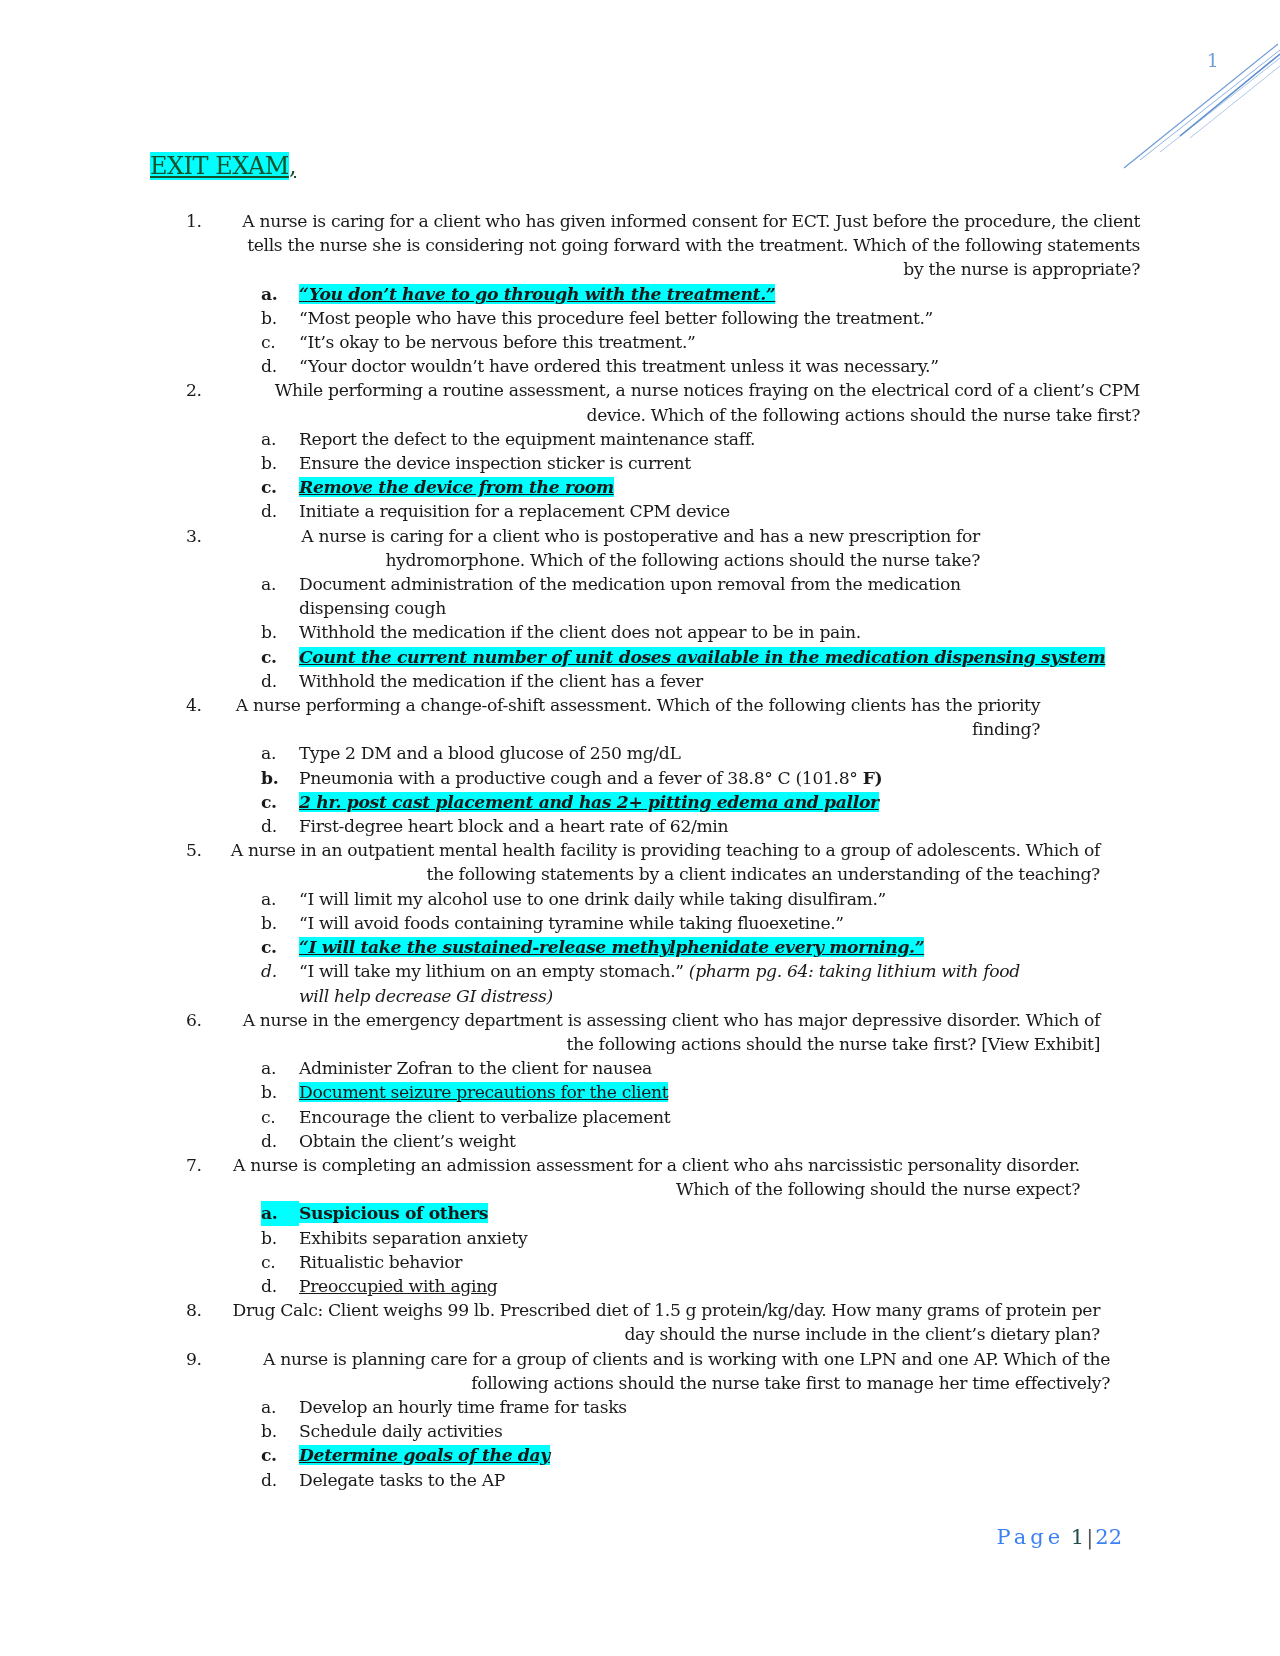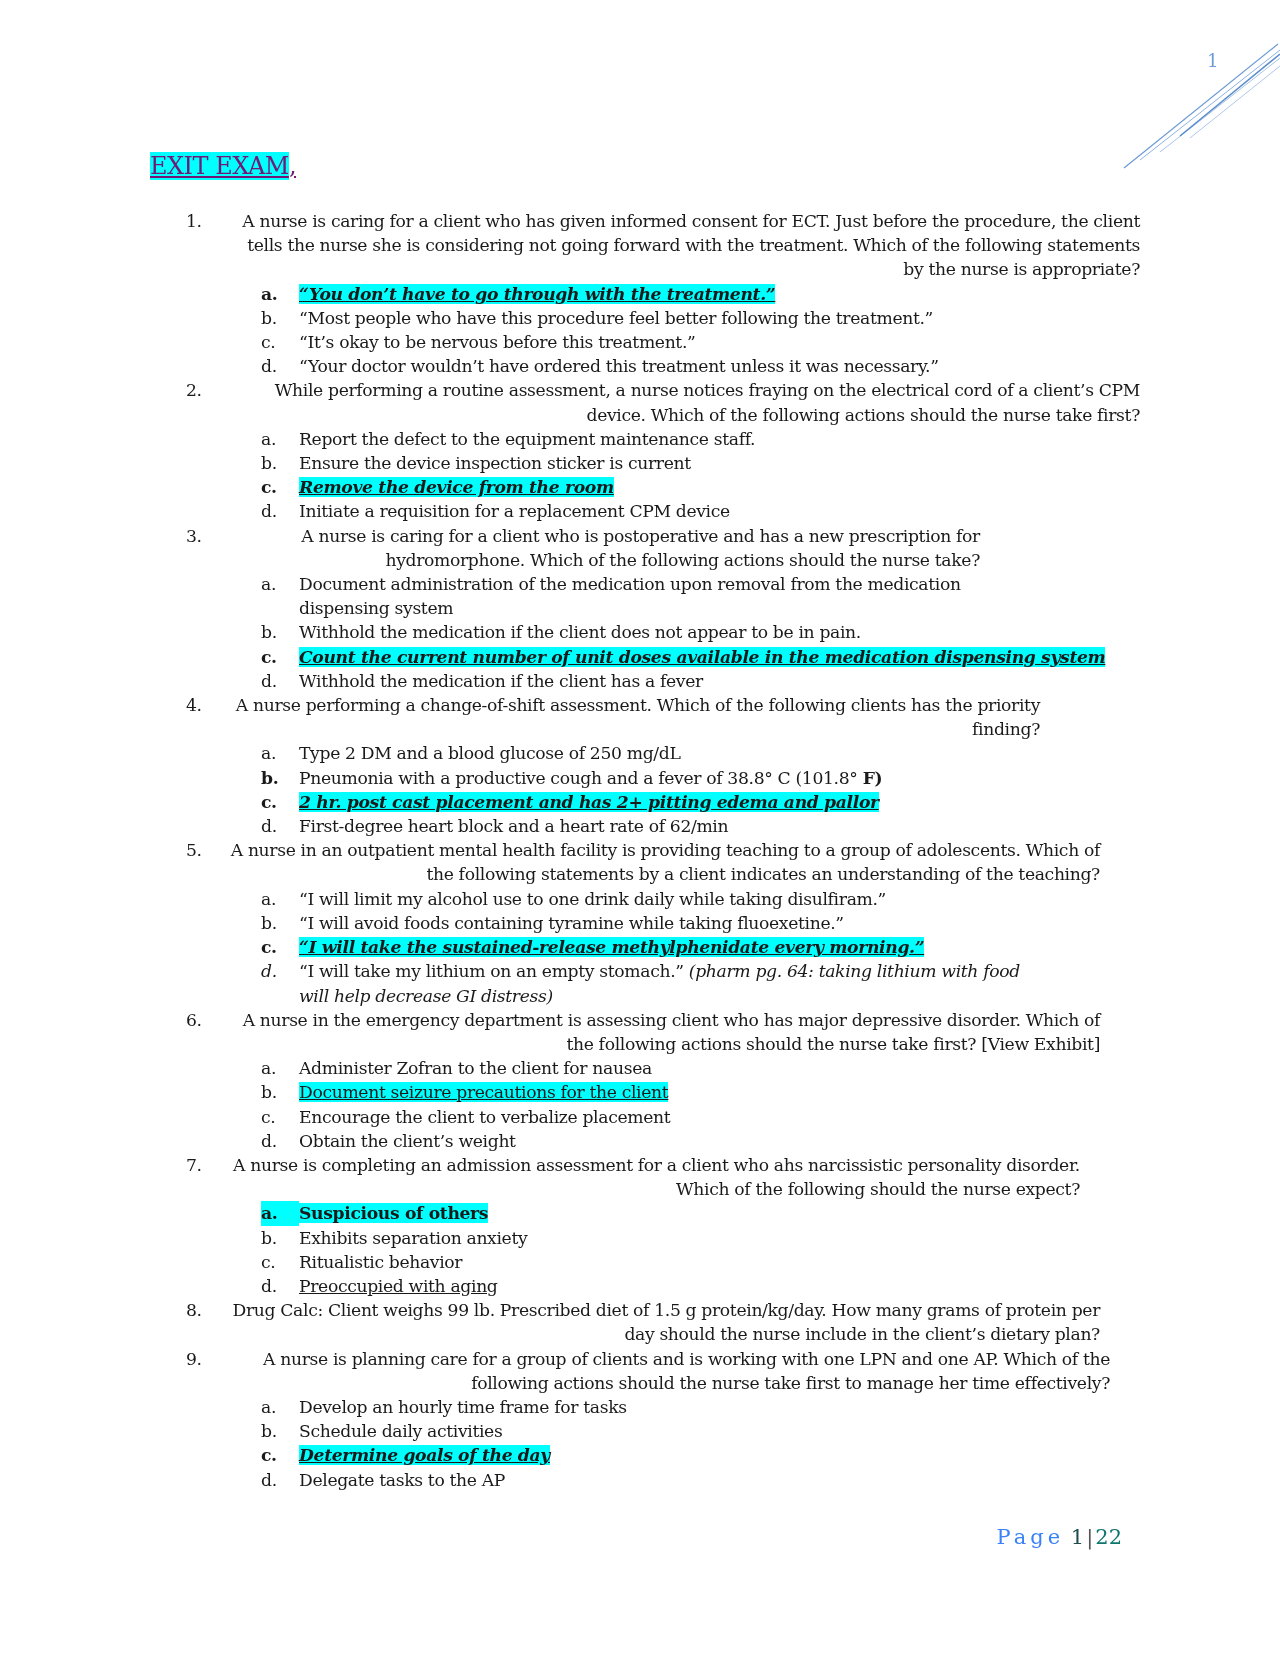--- a/index.html
+++ b/index.html
@@ -9,21 +9,21 @@
     color: #1a1a1a;
   }
   .page-num-top {
     position: absolute; left: 1207px; top: 50px;
     font-family: "DejaVu Serif", serif; font-size: 18px; color: #6d9bd6;
   }
   .corner-lines { position: absolute; left: 1120px; top: 40px; width: 160px; height: 140px; }
   .title {
     position: absolute; left: 150px; top: 152px;
     font-family: "DejaVu Serif", serif; font-size: 24px; letter-spacing: -0.5px;
-    text-decoration: underline; color: #701a75;
+    text-decoration: underline; color: #14532d;
   }
   .title .hl { background: #00ffff; }
   .content {
     position: absolute; left: 180px; top: 209px; width: 960px;
     font-size: 17.2px; line-height: 24.2px; letter-spacing: -0.35px;
   }
   .q { display: flex; }
   .q .num { width: 43px; flex: none; padding-left: 6px; box-sizing: border-box; }
   .q .body { flex: 1; text-align: right; }
   .opts { margin: 0; padding: 0; }
@@ -35,21 +35,21 @@
   .u { text-decoration: underline; }
   .b { font-weight: bold; }
   .i { font-style: italic; }
   .footer {
     position: absolute; right: 158px; top: 1525px;
     font-size: 21px; font-family: "DejaVu Serif", serif;
   }
   .footer .pg { color: #3b82f6; letter-spacing: 4px; }
   .footer .cur { color: #1f4d4d; }
   .footer .sep { color: #555; margin: 0 2px; }
-  .footer .tot { color: #0f766e; margin-top: 16px; }
+  .footer .tot { color: #3b82f6; margin-top: 16px; }
 </style>
 </head>
 <body>
 
 <div class="page-num-top">1</div>
 <svg class="corner-lines" viewBox="0 0 160 140">
   <line x1="4" y1="128" x2="158" y2="4" stroke="#6d9bd6" stroke-width="1.2"></line>
   <line x1="20" y1="120" x2="160" y2="10" stroke="#8fb2e0" stroke-width="1"></line>
   <line x1="40" y1="112" x2="160" y2="18" stroke="#a8c3e8" stroke-width="1"></line>
   <line x1="60" y1="96" x2="160" y2="14" stroke="#5a8ccc" stroke-width="1.5"></line>
@@ -112,21 +112,21 @@
 
   <div class="q">
     <div class="num">3.</div>
     <div class="body">
         <div style="padding-right:160px">A nurse is caring for a client who is postoperative and has a new prescription for hydromorphone. Which of the following actions should the nurse take?</div>
       </div>
   </div>
   <div class="opts">
     <div class="opt">
         <span class="let">a.</span>
-        <span class="txt" style="padding-right:160px">Document administration of the medication upon removal from the medication dispensing system</span>
+        <span class="txt" style="padding-right:160px">Document administration of the medication upon removal from the medication dispensing cough</span>
       </div>
     <div class="opt">
         <span class="let">b.</span>
         <span class="txt">Withhold the medication if the client does not appear to be in pain.</span>
       </div>
     <div class="opt b">
         <span class="let">c.</span>
         <span class="txt" style="white-space:nowrap"><span class="hl correct">Count the current number of unit doses available in the medication dispensing system</span></span>
       </div>
     <div class="opt">

